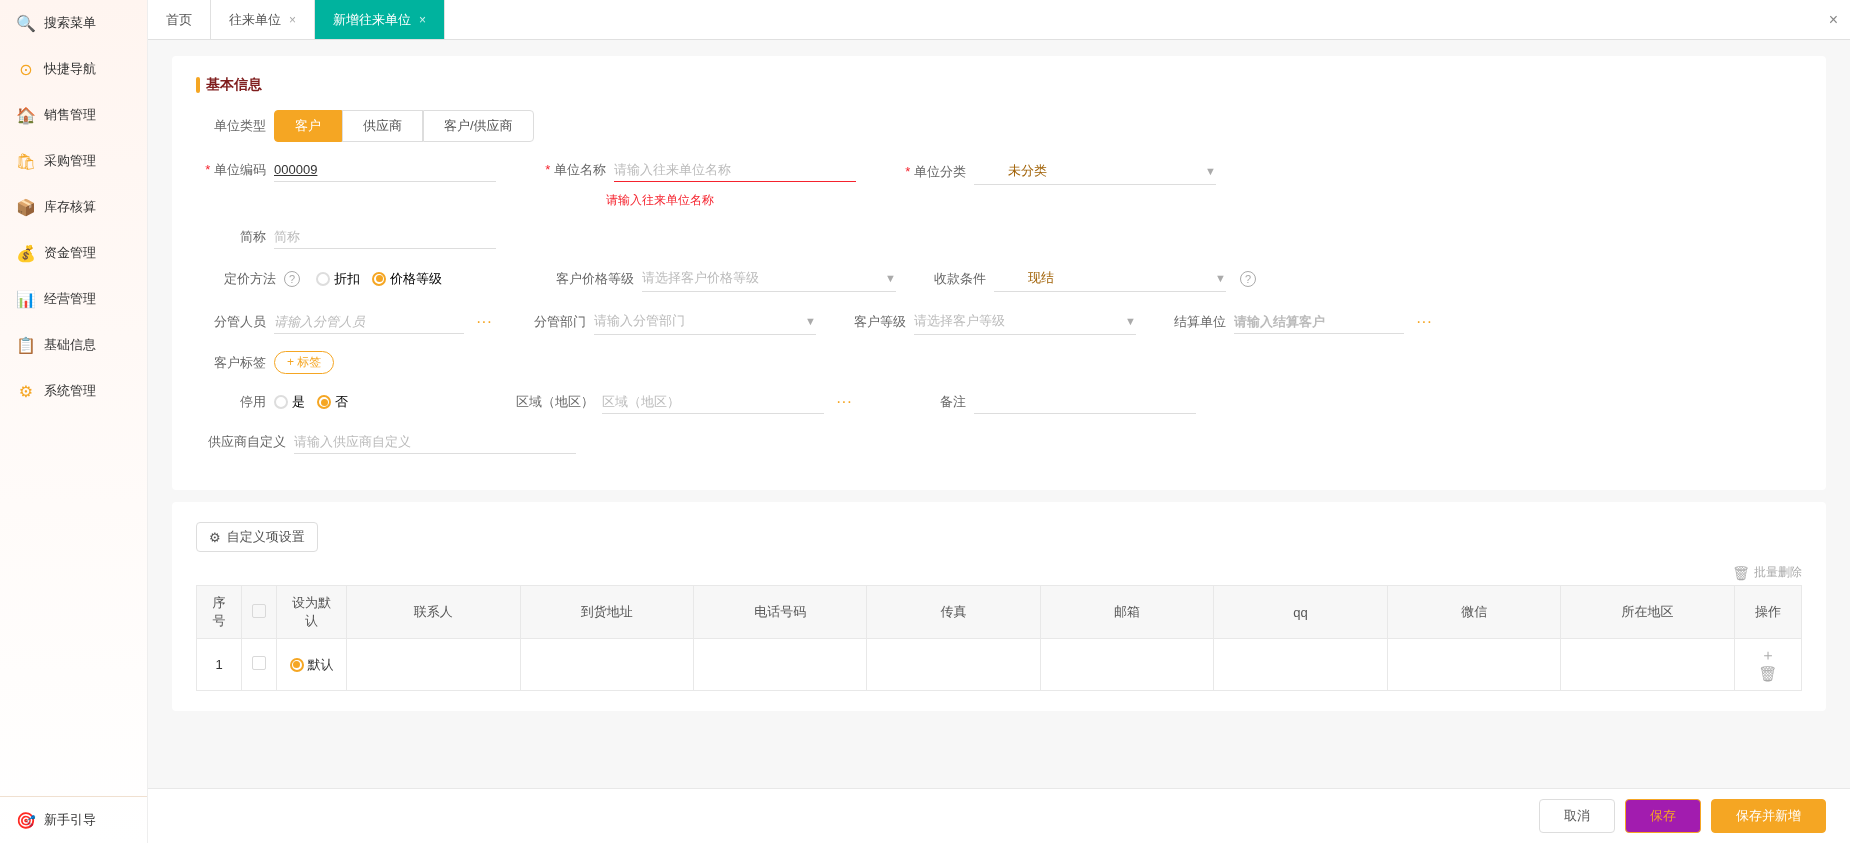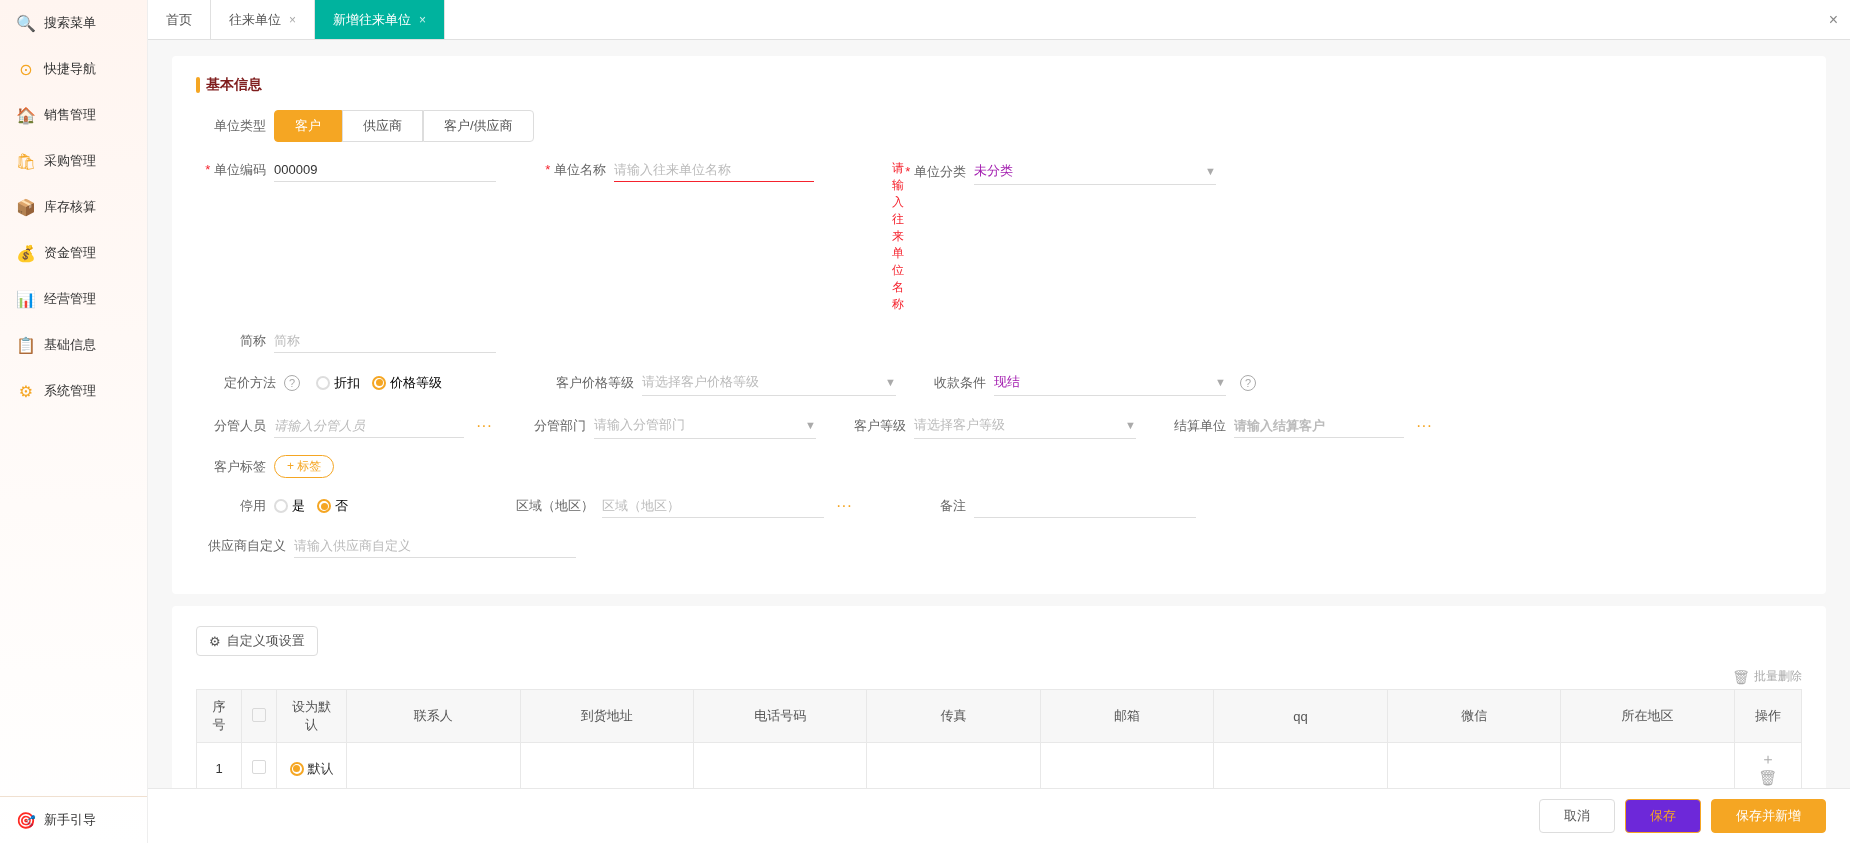--- a/index.html
+++ b/index.html
@@ -191,21 +191,21 @@
       display: flex;
       align-items: center;
       border-bottom: 1px solid #ddd;
       padding: 4px 0;
       cursor: pointer;
       min-width: 160px;
       flex: 1;
       justify-content: space-between;
     }
     .select-field .placeholder { color: #bbb; font-size: 13px; }
-    .select-field .value { color: #a21caf; font-size: 13px; }
+    .select-field .value { color: #a16207; font-size: 13px; margin-left: 34px; }
     .select-field .arrow { color: #aaa; font-size: 11px; }
 
     
     .radio-group {
       display: flex;
       align-items: center;
       gap: 12px;
     }
     .radio-item {
       display: flex;
@@ -350,21 +350,21 @@
       color: #fff;
       border-color: #f5a623;
       font-weight: 500;
     }
     .btn-cancel {
       border: 1px solid #ddd;
       background: #fff;
       color: #555;
     }
     .btn-save {
-      background: #6d28d9;
+      background: #a21caf;
       color: #f5a623;
       border: 1px solid #f5a623;
     }
 
     
     .checkbox {
       width: 14px;
       height: 14px;
       border: 1px solid #d9d9d9;
       border-radius: 2px;
@@ -453,24 +453,24 @@
             <button class="unit-type-btn active">客户</button>
             <button class="unit-type-btn">供应商</button>
             <button class="unit-type-btn">客户/供应商</button>
           </div>
         </div>
       </div>
 
       <div class="form-row" style="align-items:flex-start;">
         <div class="form-field" style="width:300px;">
           <span class="field-label required">单位编码</span>
-          <input type="text" class="field-input" style="min-width: 180px;" value="000009">
+          <input type="text" class="field-input" style="min-width: 180px; text-decoration: underline;" value="000009">
         </div>
         <div style="width:40px;"></div>
-        <div class="form-field" style="align-items:flex-start; width:320px;">
+        <div class="form-field" style="flex-direction:column; align-items:flex-start; width:320px;">
           <div style="display:flex; align-items:center; gap:8px; width:100%;">
             <span class="field-label required">单位名称</span>
             <input type="text" class="field-input error-border" style="min-width: 200px; border-bottom-color: rgb(245, 34, 45);" placeholder="请输入往来单位名称">
           </div>
           <div style="margin-left:70px;">
             <span class="error-msg">请输入往来单位名称</span>
           </div>
         </div>
         <div style="width:40px;"></div>
         <div class="form-field" style="width:320px;">

